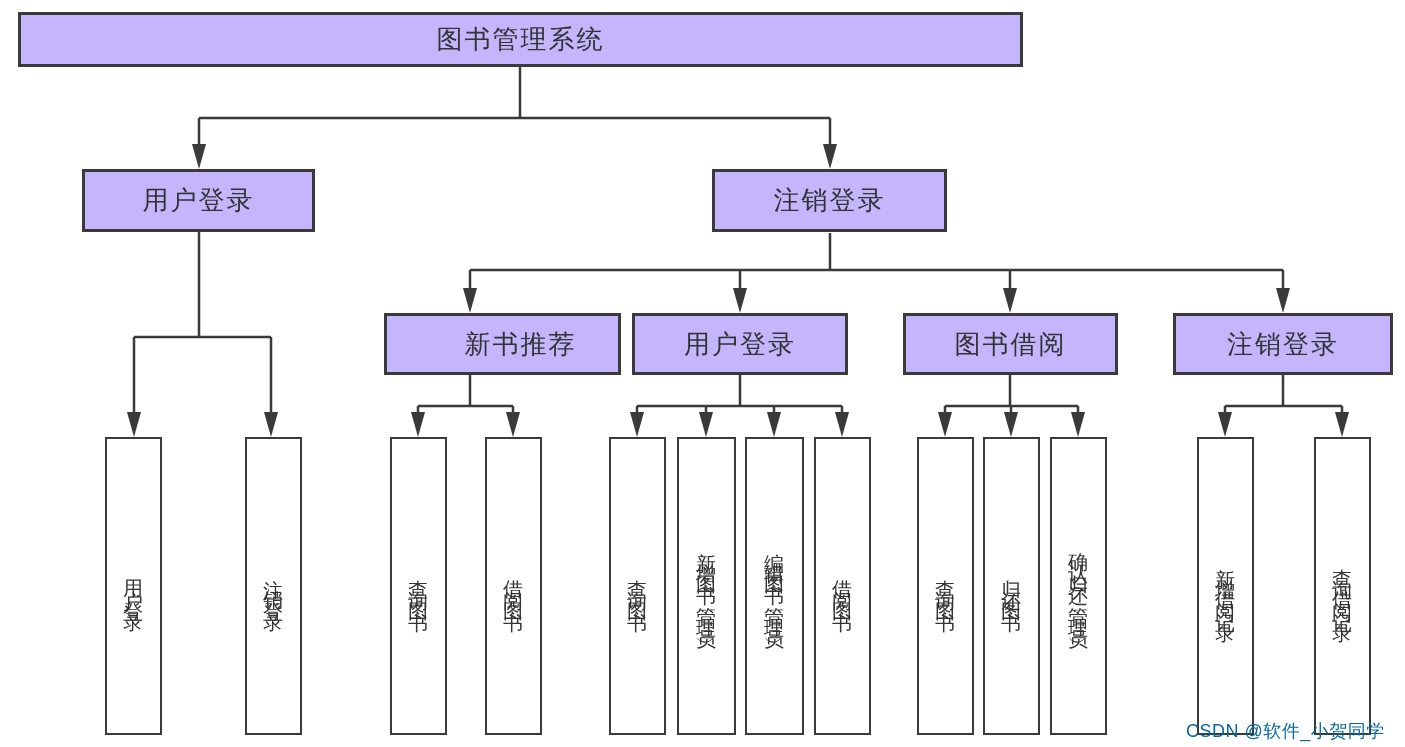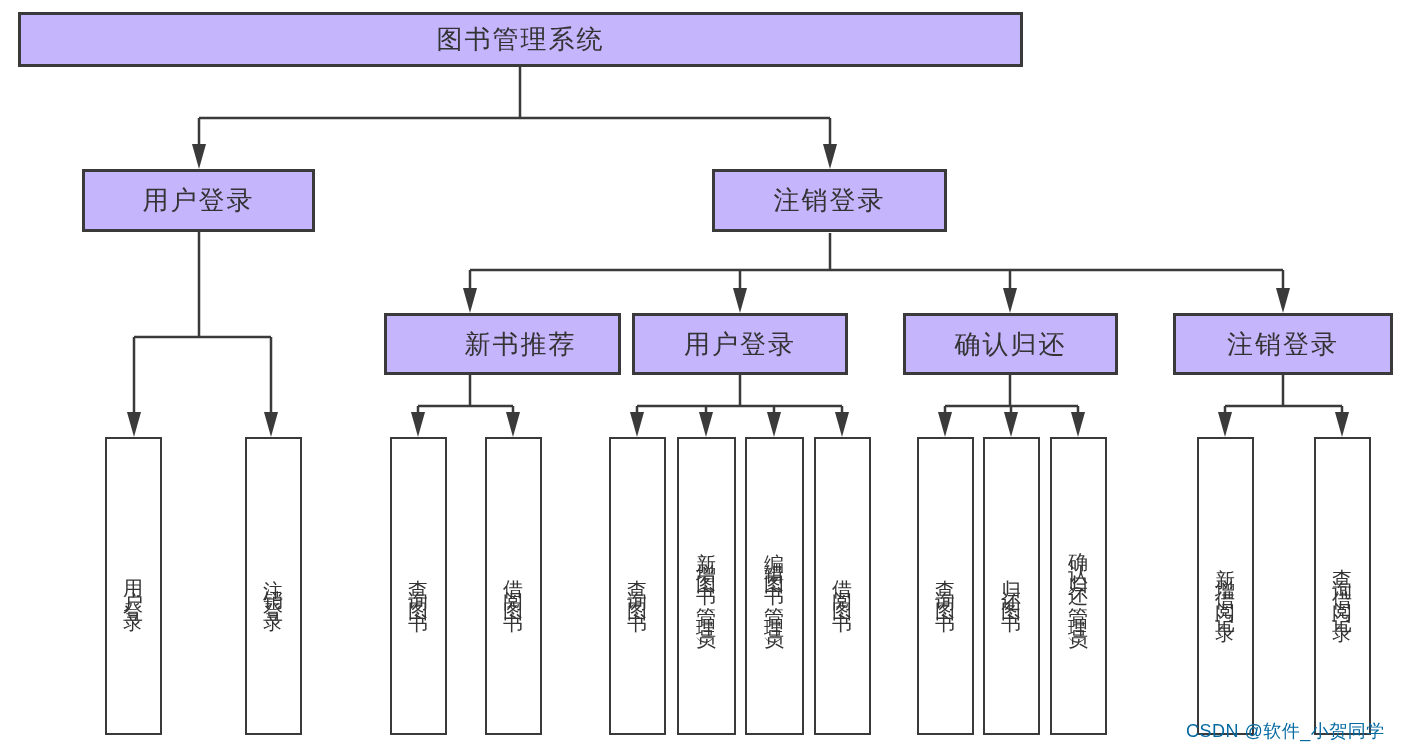--- a/index.html
+++ b/index.html
@@ -117,21 +117,21 @@
     <span>注销登录</span>
   </div>
 
   <div class="node" style="left:384px; top:313px; width:237px; height:62px;padding-left:36px;">
     <span>新书推荐</span>
   </div>
   <div class="node" style="left:632px; top:313px; width:216px; height:62px;">
     <span>用户登录</span>
   </div>
   <div class="node" style="left:903px; top:313px; width:215px; height:62px;">
-    <span>确认归还</span>
+    <span>图书借阅</span>
   </div>
   <div class="node" style="left:1173px; top:313px; width:220px; height:62px;">
     <span>注销登录</span>
   </div>
 
   <div class="leaf" style="left:105px;">
     <span>用户登录</span>
   </div>
   <div class="leaf" style="left:245px;">
     <span>注销登录</span>

